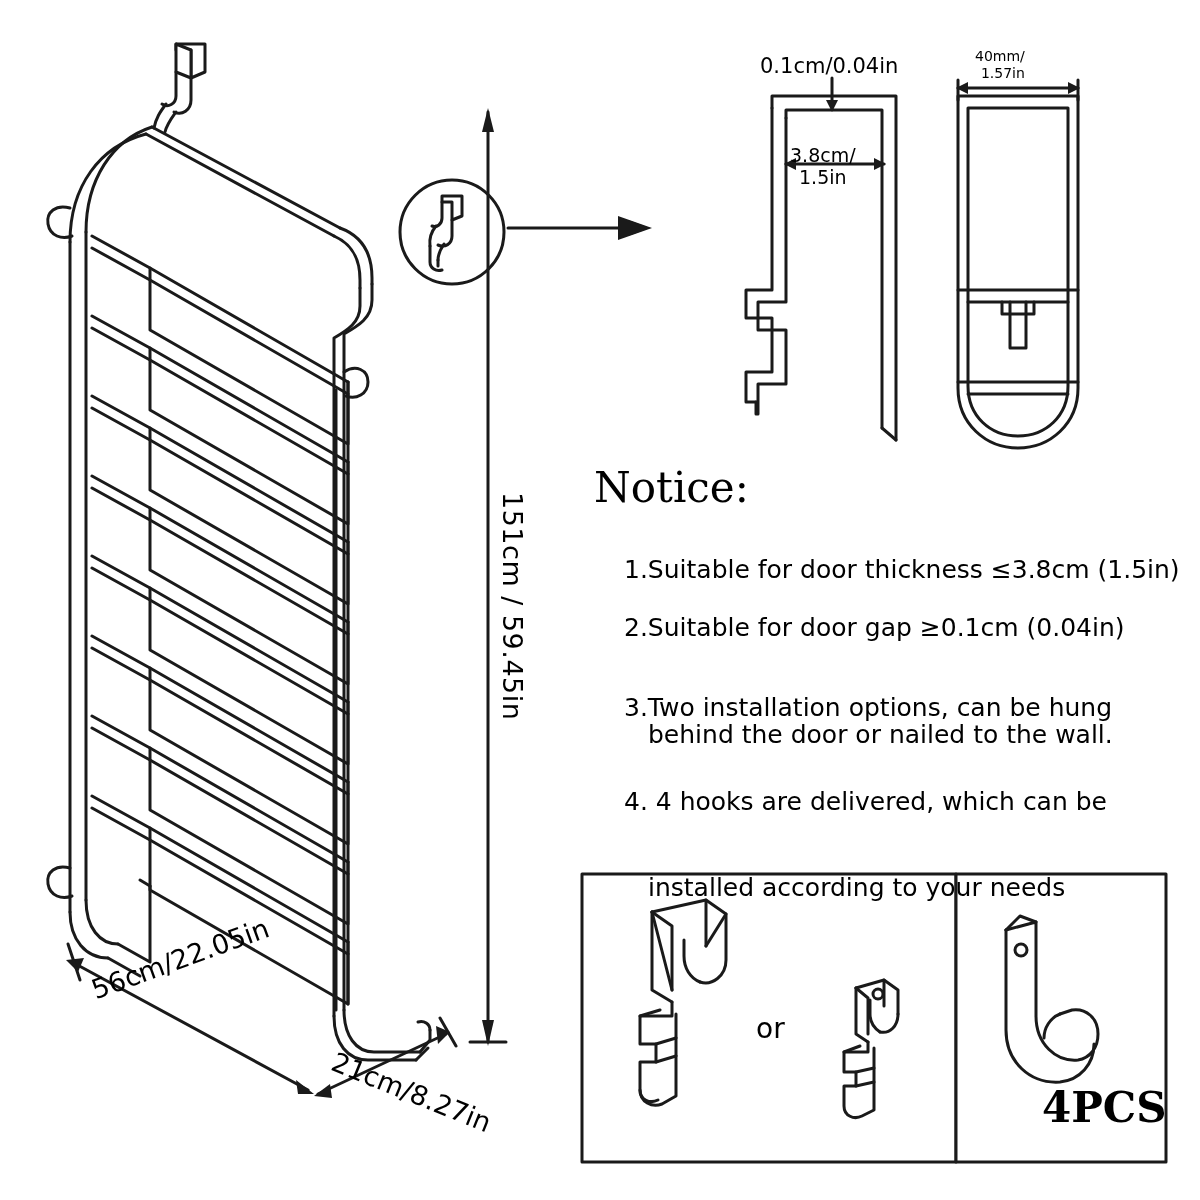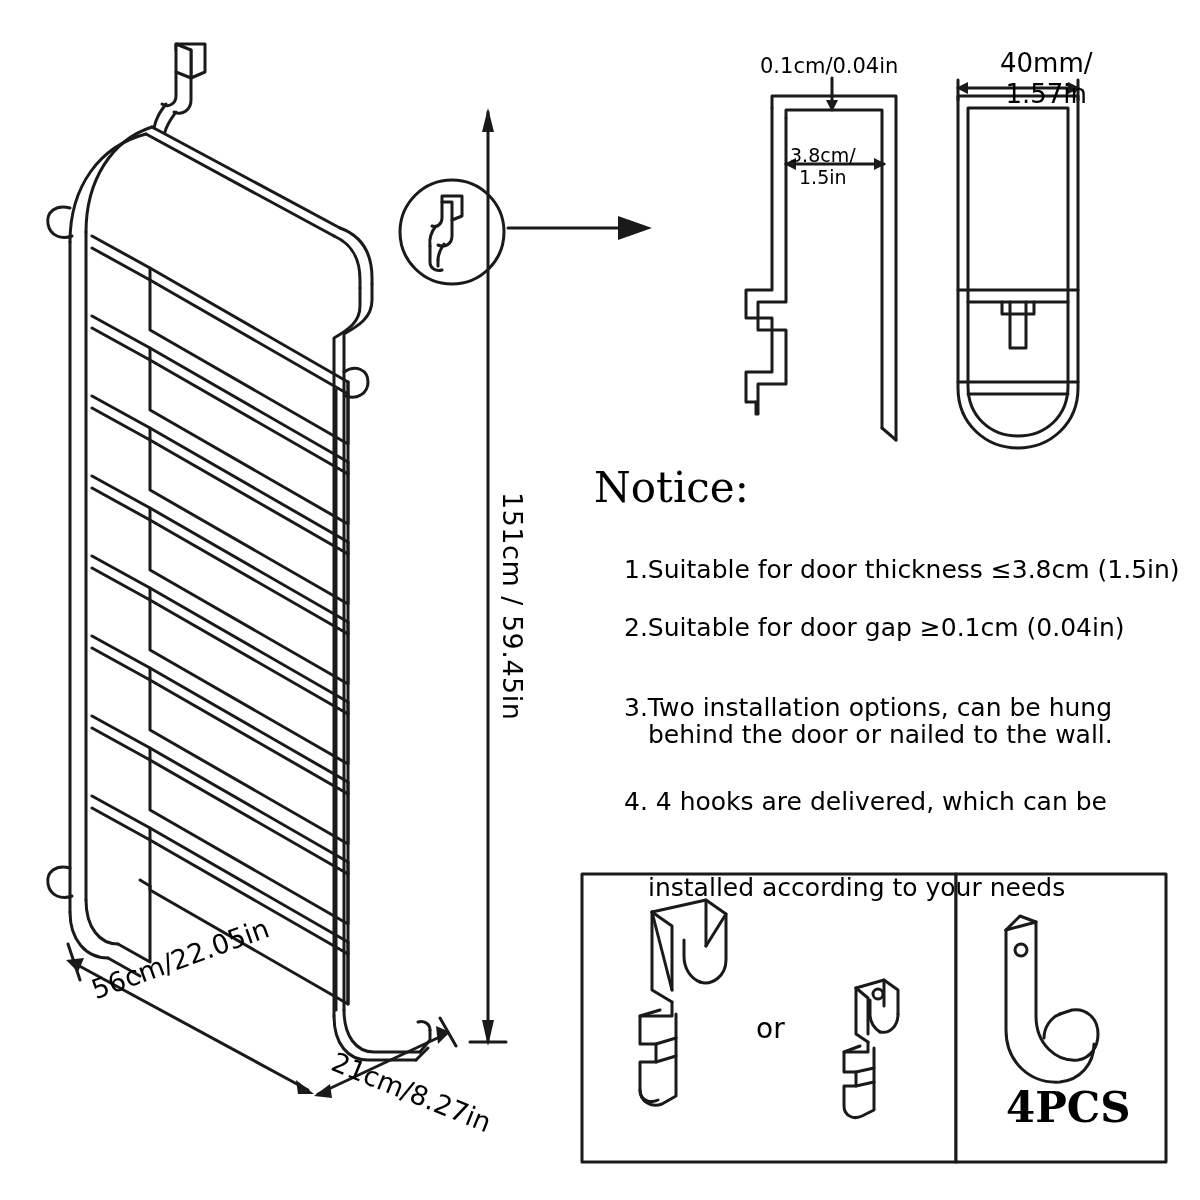--- a/index.html
+++ b/index.html
@@ -39,23 +39,23 @@
     left: 760px; top: 55px;
     font-size: 21px;
   }
   #label-thickness {
     left: 790px; top: 144px;
     font-size: 19px;
     text-align: center;
     line-height: 1.18;
   }
   #label-width {
-    left: 1000px; top: 48px;
-    font-size: 26px;
-    text-align: center;
+    left: 975px; top: 48px;
+    font-size: 14px;
+    text-align: right;
     line-height: 1.18;
   }
 
   
   #label-height {
     left: 498px; top: 492px;
     font-size: 27px;
     writing-mode: vertical-rl;
     text-orientation: mixed;
     letter-spacing: 0.5px;
@@ -89,21 +89,21 @@
   .notice-line.indent {
     left: 648px;
   }
 
   
   #label-or {
     left: 756px; top: 1014px;
     font-size: 28px;
   }
   #label-pcs {
-    left: 1006px; top: 1086px;
+    left: 1042px; top: 1086px;
     font-size: 42px;
     font-weight: bold;
     font-family: "DejaVu Serif", serif;
   }
 </style>
 </head>
 <body>
 
 <div class="canvas">
 

